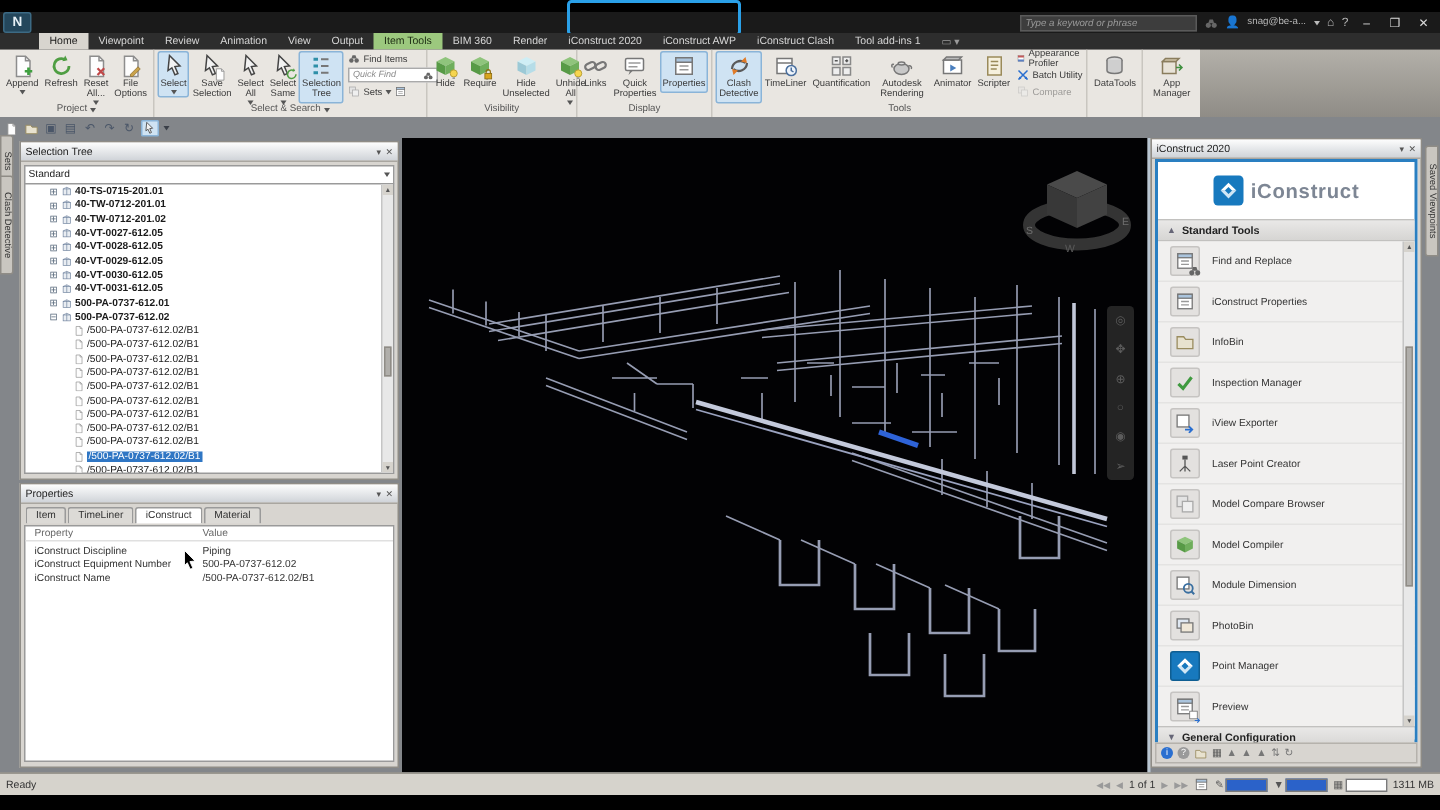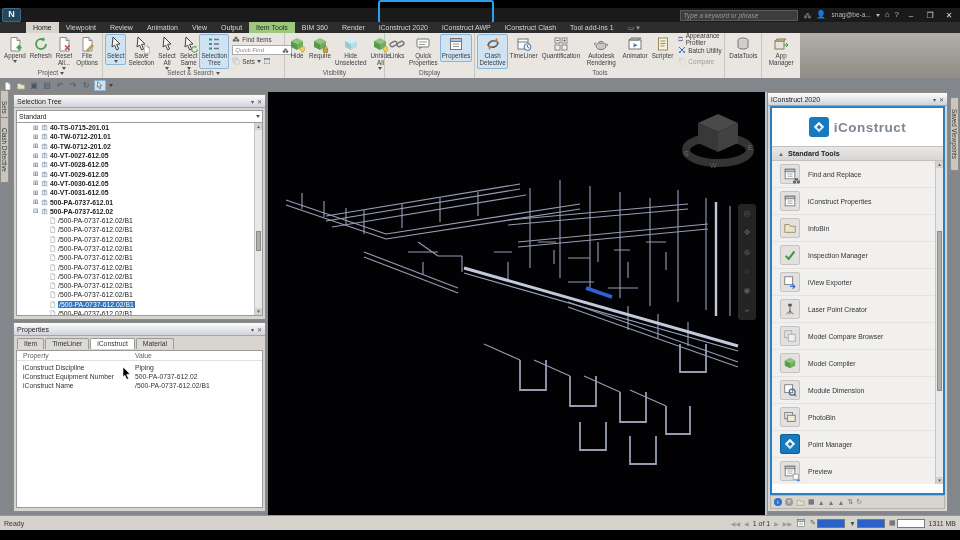--- a/index.html
+++ b/index.html
@@ -1004,20 +1004,24 @@
             </svg>
           </span>
           <span class="tlabel">Preview</span>
         </div>
       <div class="vscroll">
         <div class="up">▲</div>
         <div class="thumb" style="top:70px;height:160px"></div>
         <div class="dn">▼</div>
       </div>
     </div>
+    <div class="icsection">
+      <span class="chev">▼</span>
+      <span>General Configuration</span>
+    </div>
   </div>
   <div id="icfoot">
     <span class="dotico" style="background:#2a6fd0">i</span>
     <span class="dotico" style="background:#9a9a9a">?</span>
     <svg class="ic" width="9" height="9">
         <use href="#i-folder"></use>
       </svg>
     <span>▦</span>
     <span style="color:#777">▲</span>
     <span style="color:#777">▲</span>

